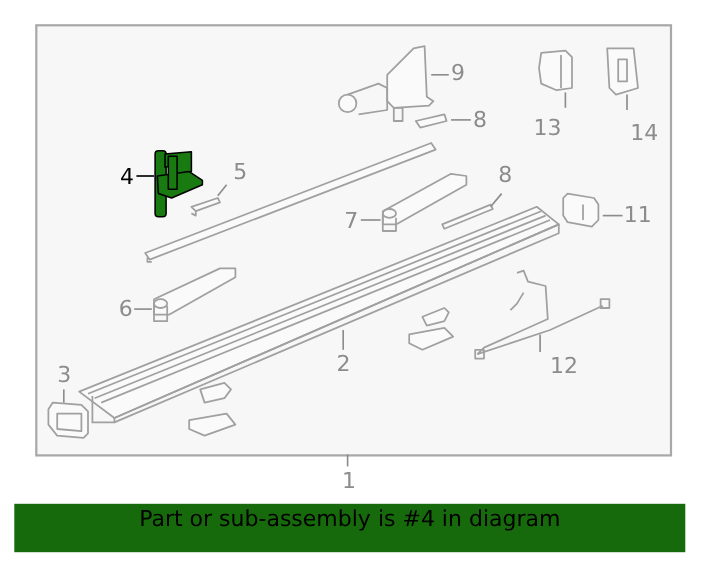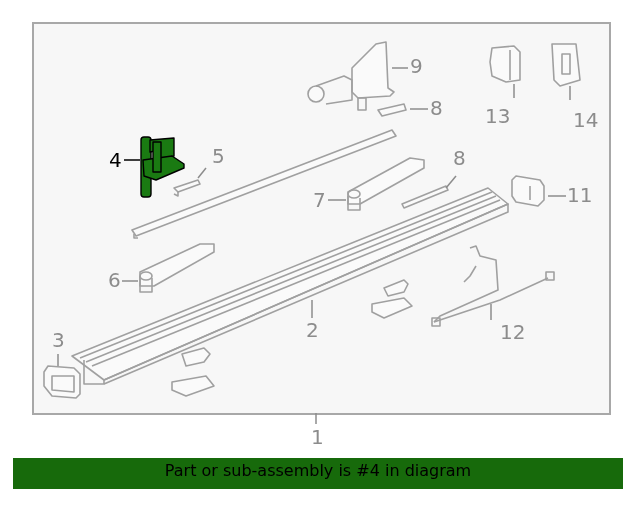--- a/index.html
+++ b/index.html
@@ -1,21 +1,21 @@
 <!DOCTYPE html>
 <html><head>
 <meta charset="utf-8">
 <style>
   html, body { margin:0; padding:0; background:#ffffff; }
   body { width:640px; height:512px; position:relative; overflow:hidden; font-family:"DejaVu Sans", sans-serif; }
   .frame { position:absolute; left:32px; top:22px; width:575px; height:389px; background:#f7f7f7; border:2px solid #a8a8a8; }
   svg.art { position:absolute; left:0; top:0; }
   .callout { position:absolute; font-size:20px; color:#8c8c8c; line-height:1; }
   .callout.active { color:#000; }
-  .banner { position:absolute; left:13px; top:458px; width:610px; height:31px; background:#176a0b; color:#000; text-align:center; font-size:16px; line-height:18px; padding-top:4px; box-sizing:border-box; }
+  .banner { position:absolute; left:13px; top:458px; width:610px; height:44px; background:#176a0b; color:#000; text-align:center; font-size:20px; line-height:18px; padding-top:4px; box-sizing:border-box; }
 </style>
 </head>
 <body>
 
 <div class="frame"></div>
 
 <svg class="art" width="640" height="512" fill="none" stroke="#a0a0a0" stroke-width="1.6" stroke-linejoin="round">
 
   <g>
     <path d="M72,356 L488,188 L508,204 L104,380 Z" fill="#fafafa"></path>

